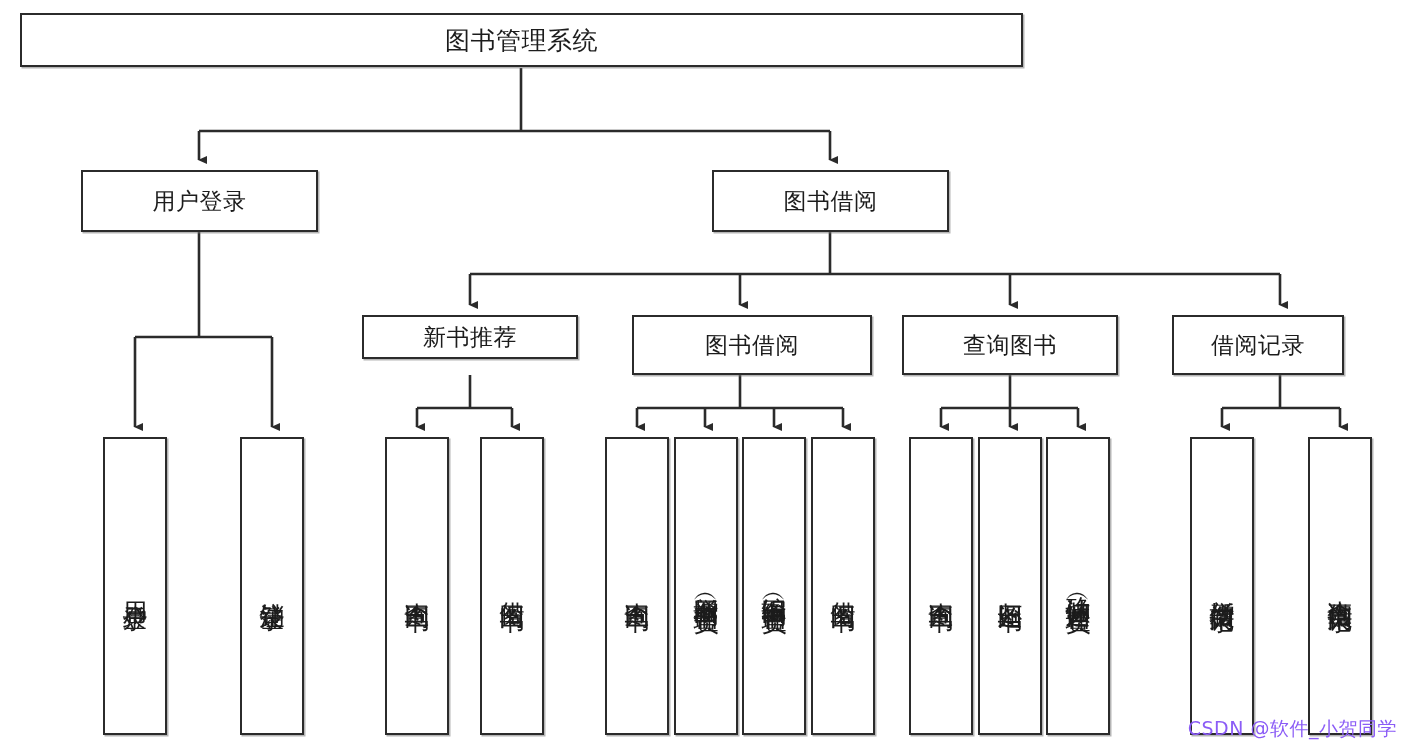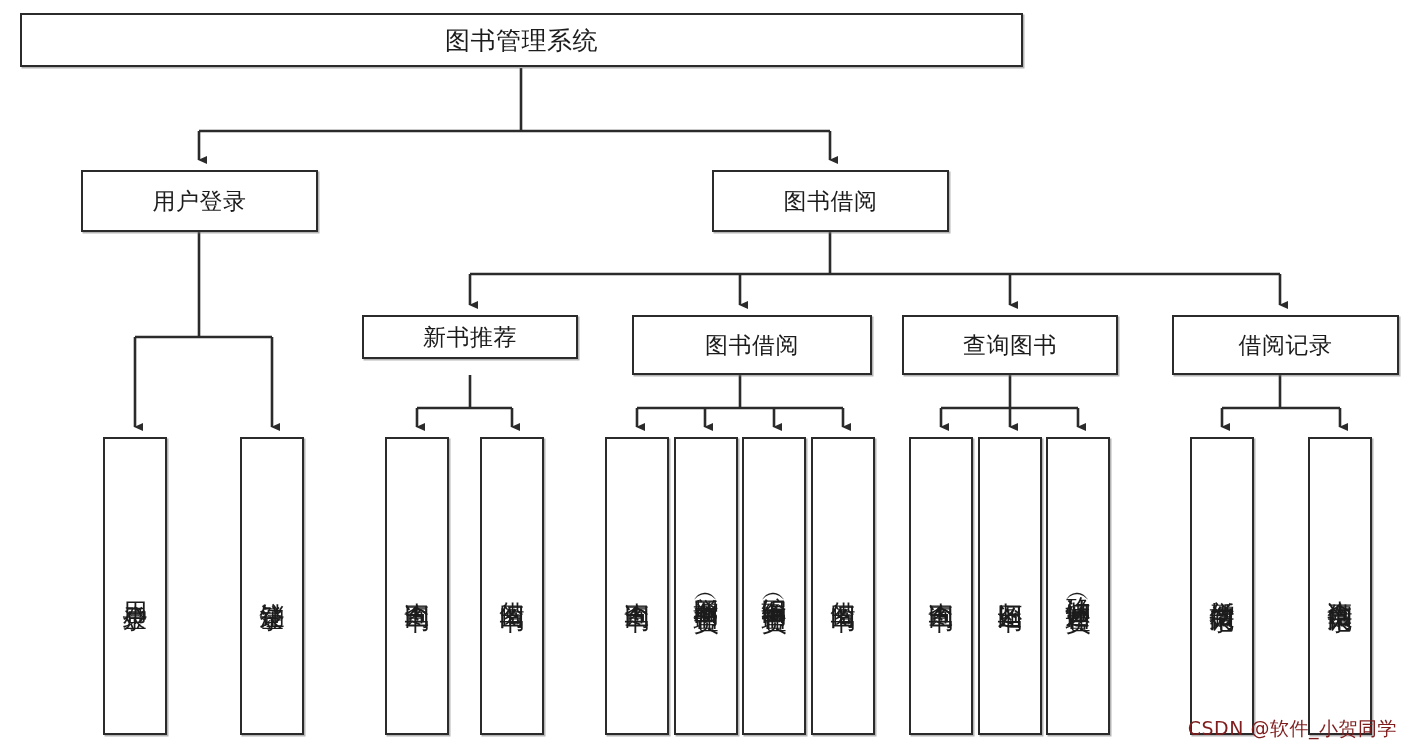--- a/index.html
+++ b/index.html
@@ -67,21 +67,21 @@
     line-height: 1.08;
     letter-spacing: 2px;
     white-space: nowrap;
   }
   
   .watermark {
     position: absolute;
     right: 8px;
     bottom: 5px;
     font-size: 19px;
-    color: #7f1d1d;
+    color: #8b5cf6;
     letter-spacing: 0.5px;
     white-space: nowrap;
     pointer-events: none;
   }
 </style>
 </head>
 <body>
 
 <div id="diagram-root">
 
@@ -152,21 +152,21 @@
   </div>
 
   <div class="node-box lvl-three" style="left:632px; top:315px; width:240px; height:60px;">
     <span class="node-label">图书借阅</span>
   </div>
 
   <div class="node-box lvl-three" style="left:902px; top:315px; width:216px; height:60px;">
     <span class="node-label">查询图书</span>
   </div>
 
-  <div class="node-box lvl-three" style="left:1172px; top:315px; width:227px; height:60px;">
+  <div class="node-box lvl-three" style="left:1172px; top:315px; width:172px; height:60px;">
     <span class="node-label">借阅记录</span>
   </div>
 
   <div class="leaf-box" style="left:103px; top:437px; width:64px; height:298px;">
     <span class="leaf-label">用户登录</span>
   </div>
   <div class="leaf-box" style="left:240px; top:437px; width:64px; height:298px;">
     <span class="leaf-label">注销登录</span>
   </div>
 

